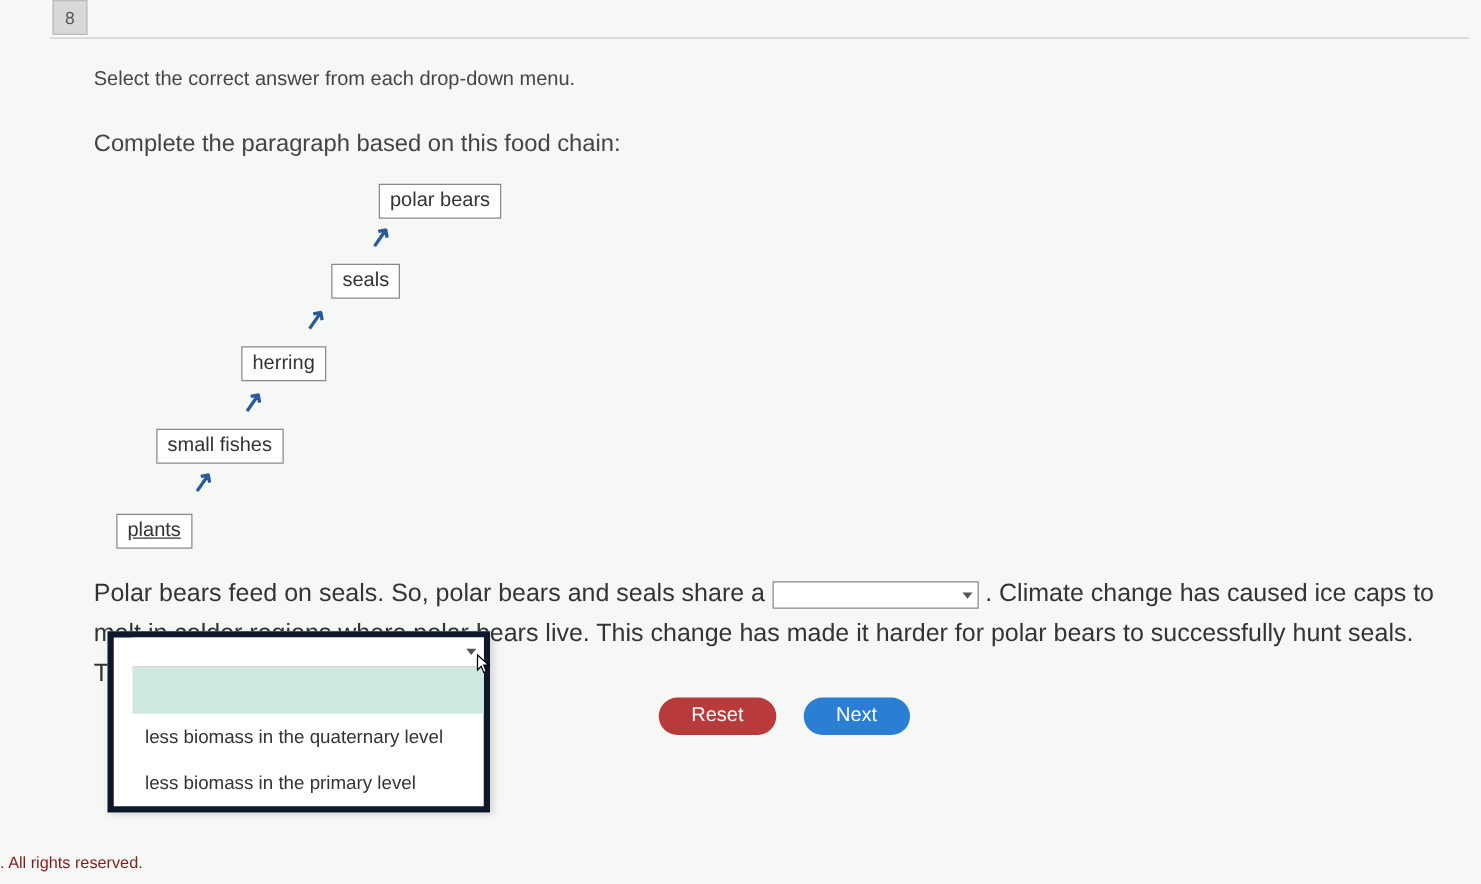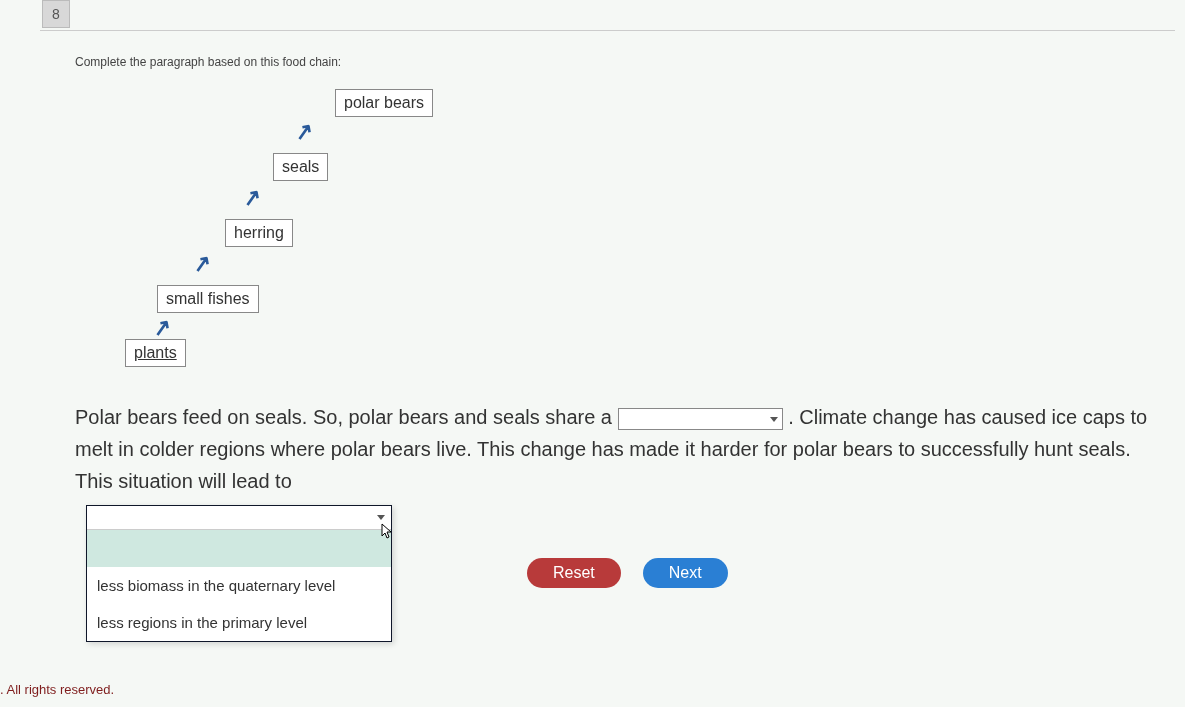--- a/index.html
+++ b/index.html
@@ -43,43 +43,42 @@
       top: 55px;
       left: 75px;
       right: 30px;
     }
     .instruction {
       font-size: 16px;
       color: #444;
       margin-bottom: 32px;
     }
     .sub-instruction {
-      font-size: 12px;
+      font-size: 19px;
       color: #444;
       margin-bottom: 20px;
     }
     .food-chain {
       position: relative;
       height: 300px;
       margin-left: 10px;
     }
     .chain-box {
       position: absolute;
       border: 1px solid #888;
       background: #fff;
       padding: 4px 8px;
       font-size: 16px;
       color: #333;
-      margin-left: 32px;
     }
     .box-polar { left: 218px; top: 0px; }
-    .box-seals { left: 156px; top: 64px; }
+    .box-seals { left: 180px; top: 64px; }
     .box-herring { left: 108px; top: 130px; }
     .box-small { left: 40px; top: 196px; text-align: right; }
-    .box-plants { left: 8px; top: 250px; text-decoration: underline; }
+    .box-plants { left: 8px; top: 264px; text-decoration: underline; }
     .arrow {
       position: absolute;
       font-size: 22px;
       color: #2a5a9a;
       transform: rotate(-10deg);
       font-weight: bold;
     }
     .arrow1 { left: 210px; top: 30px; }
     .arrow2 { left: 158px; top: 96px; }
     .arrow3 { left: 108px; top: 162px; }
@@ -108,23 +107,24 @@
       height: 0;
       border-left: 4px solid transparent;
       border-right: 4px solid transparent;
       border-top: 5px solid #555;
     }
     .dropdown-open {
       position: absolute;
       left: 86px;
       top: 505px;
       width: 306px;
-      border: 1px solid #0f172a;
+      border: 5px solid #0f172a;
       background: #fff;
       box-shadow: 2px 2px 6px rgba(0,0,0,0.15);
+      padding-left: 15px;
     }
     .dropdown-selected-row {
       height: 24px;
       border-bottom: 1px solid #ccc;
       position: relative;
       background: #fff;
     }
     .dropdown-selected-row::after {
       content: "";
       position: absolute;
@@ -181,20 +181,21 @@
   </style>
 </head>
 <body>
 
 <div class="question-number">
   <span>8</span>
 </div>
 <div class="divider"></div>
 
 <div class="content">
+  <div class="instruction">Select the correct answer from each drop-down menu.</div>
   <div class="sub-instruction">Complete the paragraph based on this food chain:</div>
 
   <div class="food-chain">
     <div class="chain-box box-polar">polar bears</div>
     <div class="arrow arrow1">↗</div>
     <div class="chain-box box-seals">seals</div>
     <div class="arrow arrow2">↗</div>
     <div class="chain-box box-herring">herring</div>
     <div class="arrow arrow3">↗</div>
     <div class="chain-box box-small">small fishes</div>
@@ -206,21 +207,21 @@
     <span>Polar bears feed on seals. So, polar bears and seals share a </span>
     <span class="inline-select"></span>
     <span> . Climate change has caused ice caps to melt in colder regions where polar bears live. This change has made it harder for polar bears to successfully hunt seals. This situation will lead to</span>
   </div>
 </div>
 
 <div class="dropdown-open">
   <div class="dropdown-selected-row"></div>
   <div class="dropdown-option highlight">&nbsp;</div>
   <div class="dropdown-option">less biomass in the quaternary level</div>
-  <div class="dropdown-option">less regions in the primary level</div>
+  <div class="dropdown-option">less biomass in the primary level</div>
 </div>
 
 <div class="cursor-icon">
   <svg width="18" height="20" viewBox="0 0 18 20">
     <path d="M4 2 L4 14 L7 11 L9 16 L11 15 L9 10 L13 10 Z" fill="#fff" stroke="#000" stroke-width="1"></path>
   </svg>
 </div>
 
 <div class="buttons">
   <button class="btn btn-reset">Reset</button>

